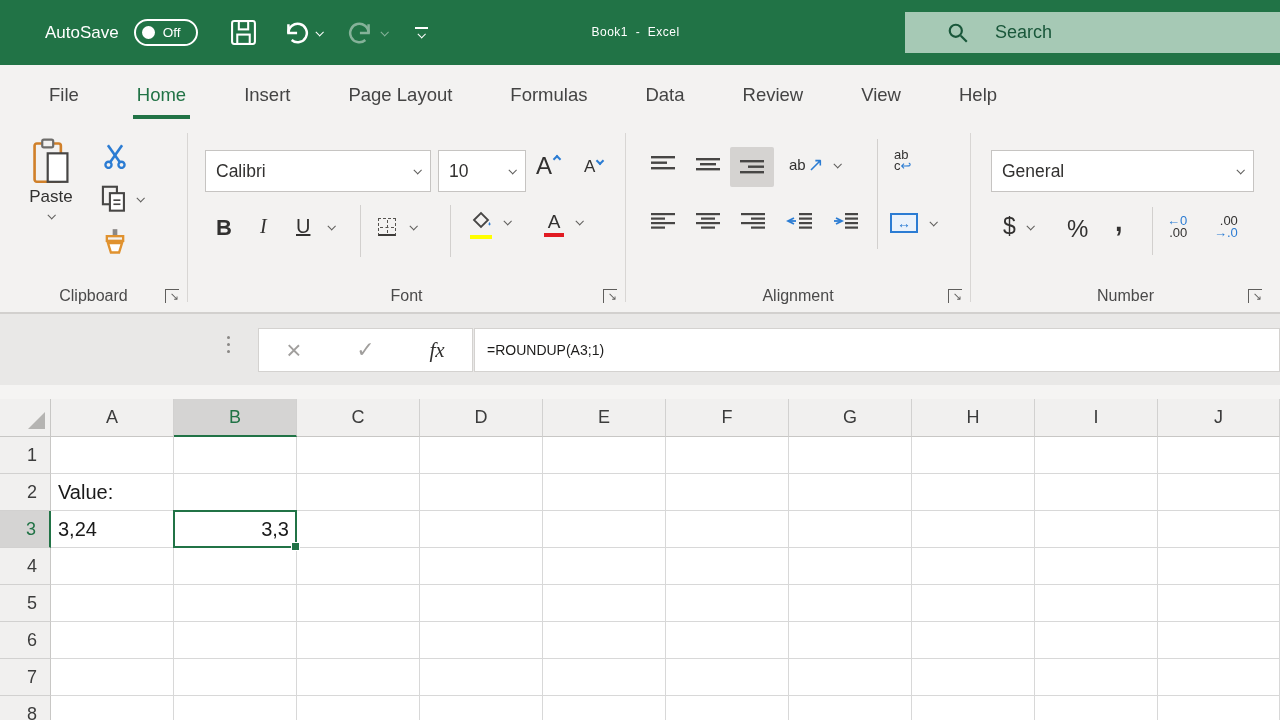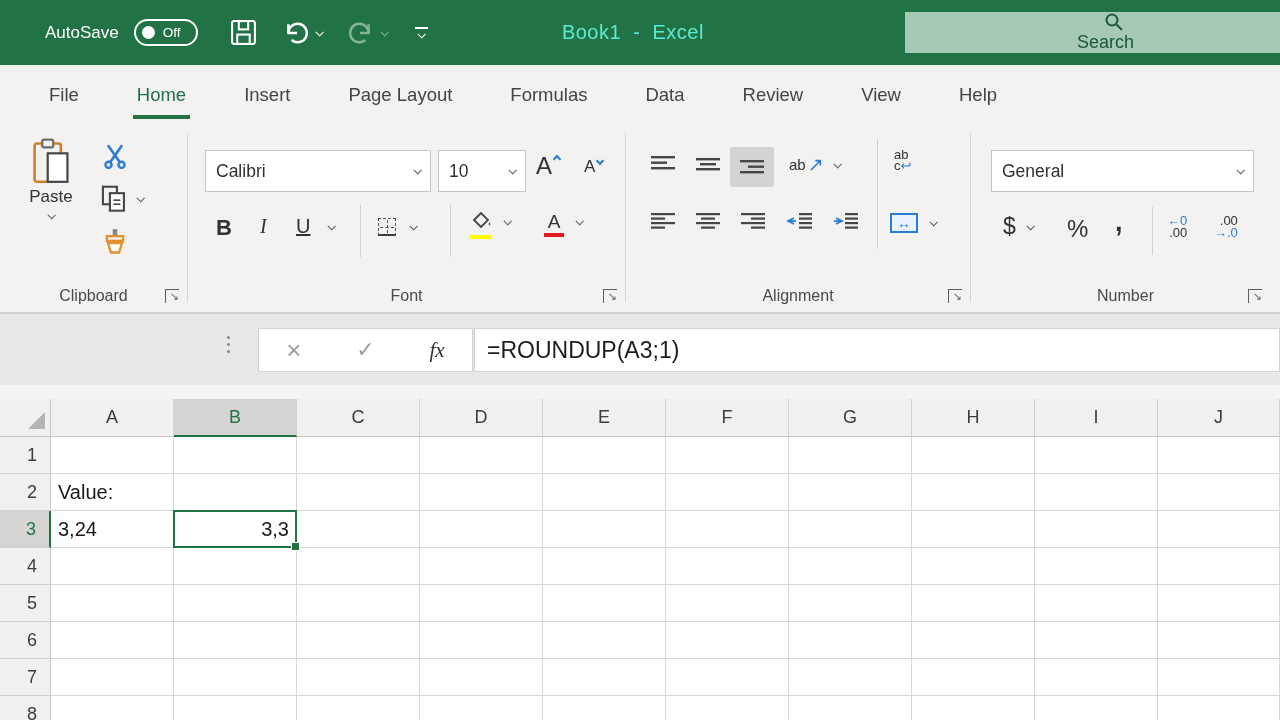--- a/index.html
+++ b/index.html
@@ -12,22 +12,22 @@
   .toggle { margin-left:15px; width:64px; height:27px; border:2px solid #fff; border-radius:14px; display:flex; align-items:center; cursor:pointer; }
   .toggle-knob { width:13px; height:13px; border-radius:50%; background:#fff; margin-left:6px; }
   .toggle-state { color:#fff; font-size:13.5px; margin-left:8px; }
   .qat-btn { display:flex; align-items:center; margin-left:26px; }
   .chv { display:inline-block; width:7px; height:7px; border-right:2px solid currentColor; border-bottom:2px solid currentColor; transform:rotate(45deg) translateY(-1px); }
   .chv-white { color:#fff; }
   .chv-sm { width:6px; height:6px; border-width:1.6px; }
   .faded { opacity:.45; }
   .qat-custom { display:flex; flex-direction:column; align-items:center; margin-left:28px; }
   .qat-custom .bar { width:13px; height:2px; background:#fff; margin-bottom:3px; }
-  .doc-title { position:absolute; left:50%; transform:translateX(-55%); top:0; height:74px; line-height:65px; color:#5eead4; font-size:20px; letter-spacing:.5px; white-space:pre; }
-  .searchbox { position:absolute; left:905px; right:0; top:12px; height:41px; background:#a6c9b5; display:flex; align-items:center; color:#19573a; cursor:text;flex-direction:column; }
+  .doc-title { position:absolute; left:50%; transform:translateX(-55%); top:0; height:74px; line-height:65px; color:#ffffff; font-size:12px; letter-spacing:.5px; white-space:pre; }
+  .searchbox { position:absolute; left:905px; right:0; top:12px; height:41px; background:#a6c9b5; display:flex; align-items:center; color:#19573a; cursor:text; }
   .searchbox svg { margin-left:42px; }
   .search-text { margin-left:26px; font-size:18px; }
 
   
   .tabrow { position:absolute; top:65px; left:0; right:0; height:60px; background:#f3f2f1; display:flex; padding-left:20px; }
   .tab { display:flex; align-items:center; padding:0 29px; font-size:18.5px; color:#444; position:relative; cursor:pointer; }
   .tab.active { color:#217346; font-weight:400; }
   .tab.active::after { content:""; position:absolute; left:25px; right:25px; bottom:6px; height:4px; background:#217346; }
 
   
@@ -77,21 +77,21 @@
   .fwhite { position:absolute; top:14px; height:44px; background:#fff; border:1px solid #d4d2d0; display:flex; align-items:center; }
   .namebox { left:10px; width:193px; font-size:18px; color:#323130; cursor:pointer; }
   .namebox .nb-txt { padding-left:14px; flex:1; }
   .nb-arrow { width:0; height:0; border-left:5px solid transparent; border-right:5px solid transparent; border-top:6px solid #6b6a68; margin-right:12px; }
   .fdots { position:absolute; left:227px; top:22px; display:flex; flex-direction:column; gap:4px; }
   .fdots i { width:3px; height:3px; border-radius:50%; background:#8a8886; }
   .fxbox { left:258px; width:215px; justify-content:space-around; }
   .fx-cancel { font-size:26px; color:#a19f9d; line-height:1; cursor:pointer; }
   .fx-enter { font-size:22px; color:#a19f9d; cursor:pointer; }
   .fx-fn { font-family:"Liberation Serif", serif; font-style:italic; font-size:21px; color:#323130; cursor:pointer; }
-  .formula-field { left:474px; right:0; font-size:23px; color:#1d1c1b; cursor:text; }
+  .formula-field { left:474px; right:0; font-size:14px; color:#1d1c1b; cursor:text; }
   .formula-field .f-txt { padding-left:12px; }
   .fgap { position:absolute; top:385px; left:0; right:0; height:14px; background:#f5f4f3; }
 
   
   .grid { position:absolute; top:399px; left:0; right:0; bottom:0; background:#fff; }
   .ghead-row { display:flex; height:38px; }
   .corner { width:51px; background:#f1f0ef; border-right:1px solid #c8c7c5; border-bottom:1px solid #c8c7c5; position:relative; cursor:pointer; }
   .corner::after { content:""; position:absolute; right:5px; bottom:7px; width:0; height:0; border-bottom:17px solid #b5b4b2; border-left:17px solid transparent; }
   .ghead { width:123px; background:#f1f0ef; border-right:1px solid #d2d1d0; border-bottom:1px solid #c8c7c5; display:flex; align-items:center; justify-content:center; font-size:18px; color:#3c3c3c; cursor:pointer; }
   .ghead:last-child { flex:1; }

